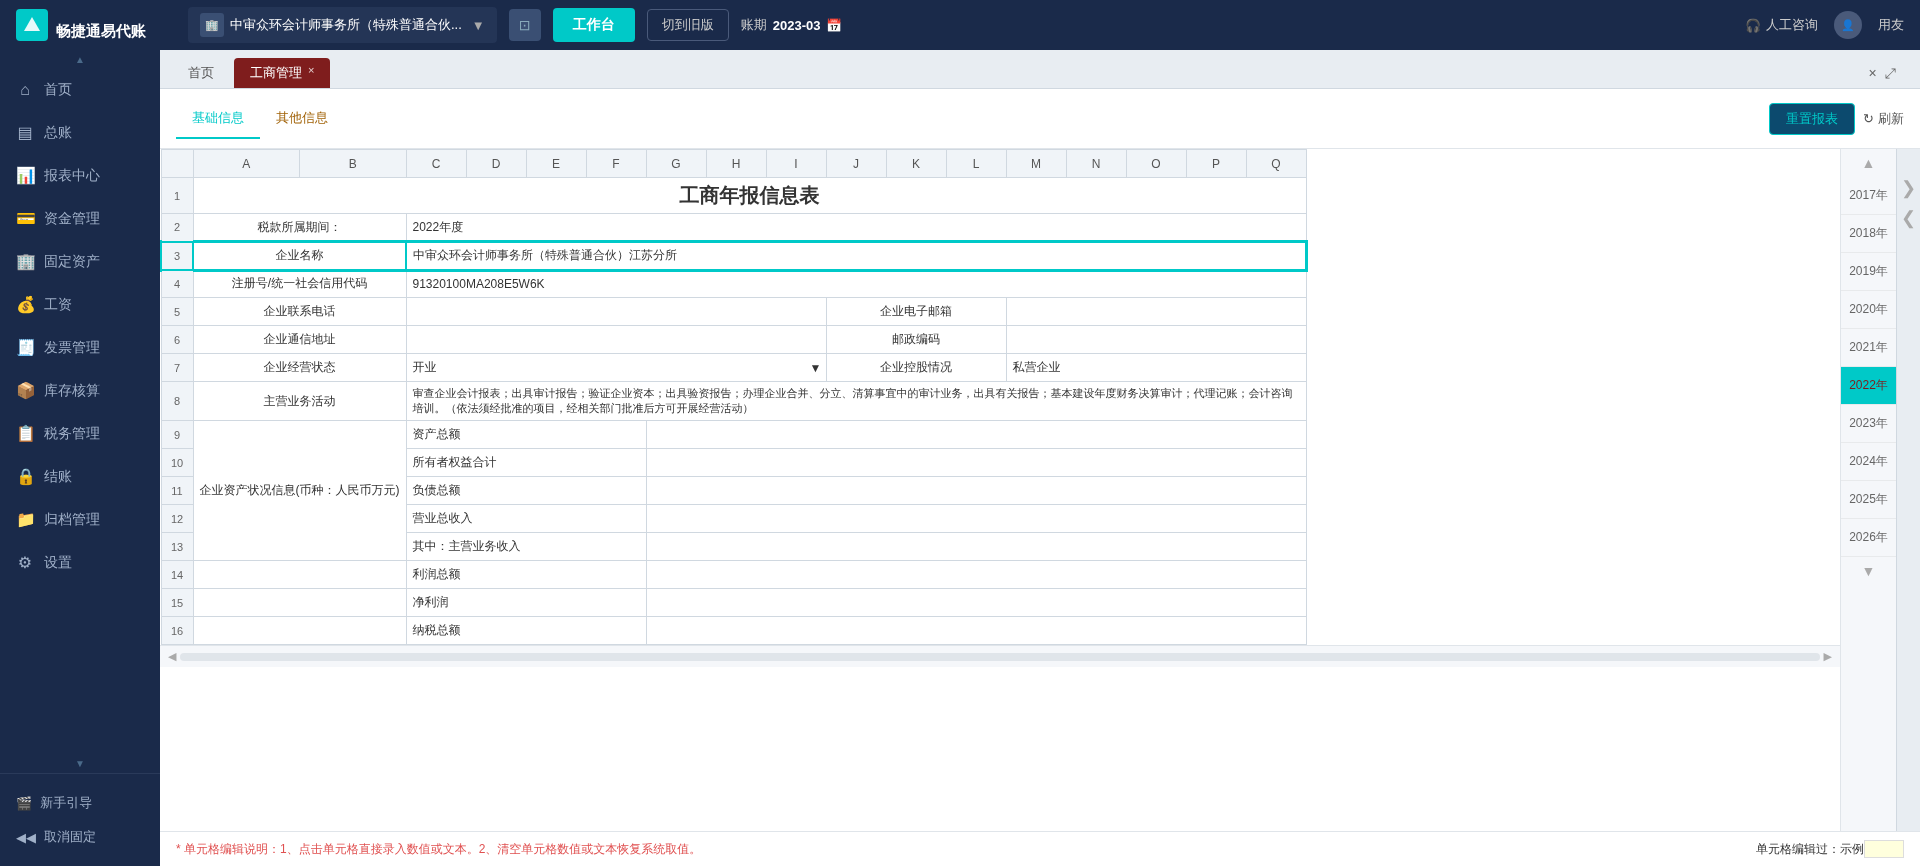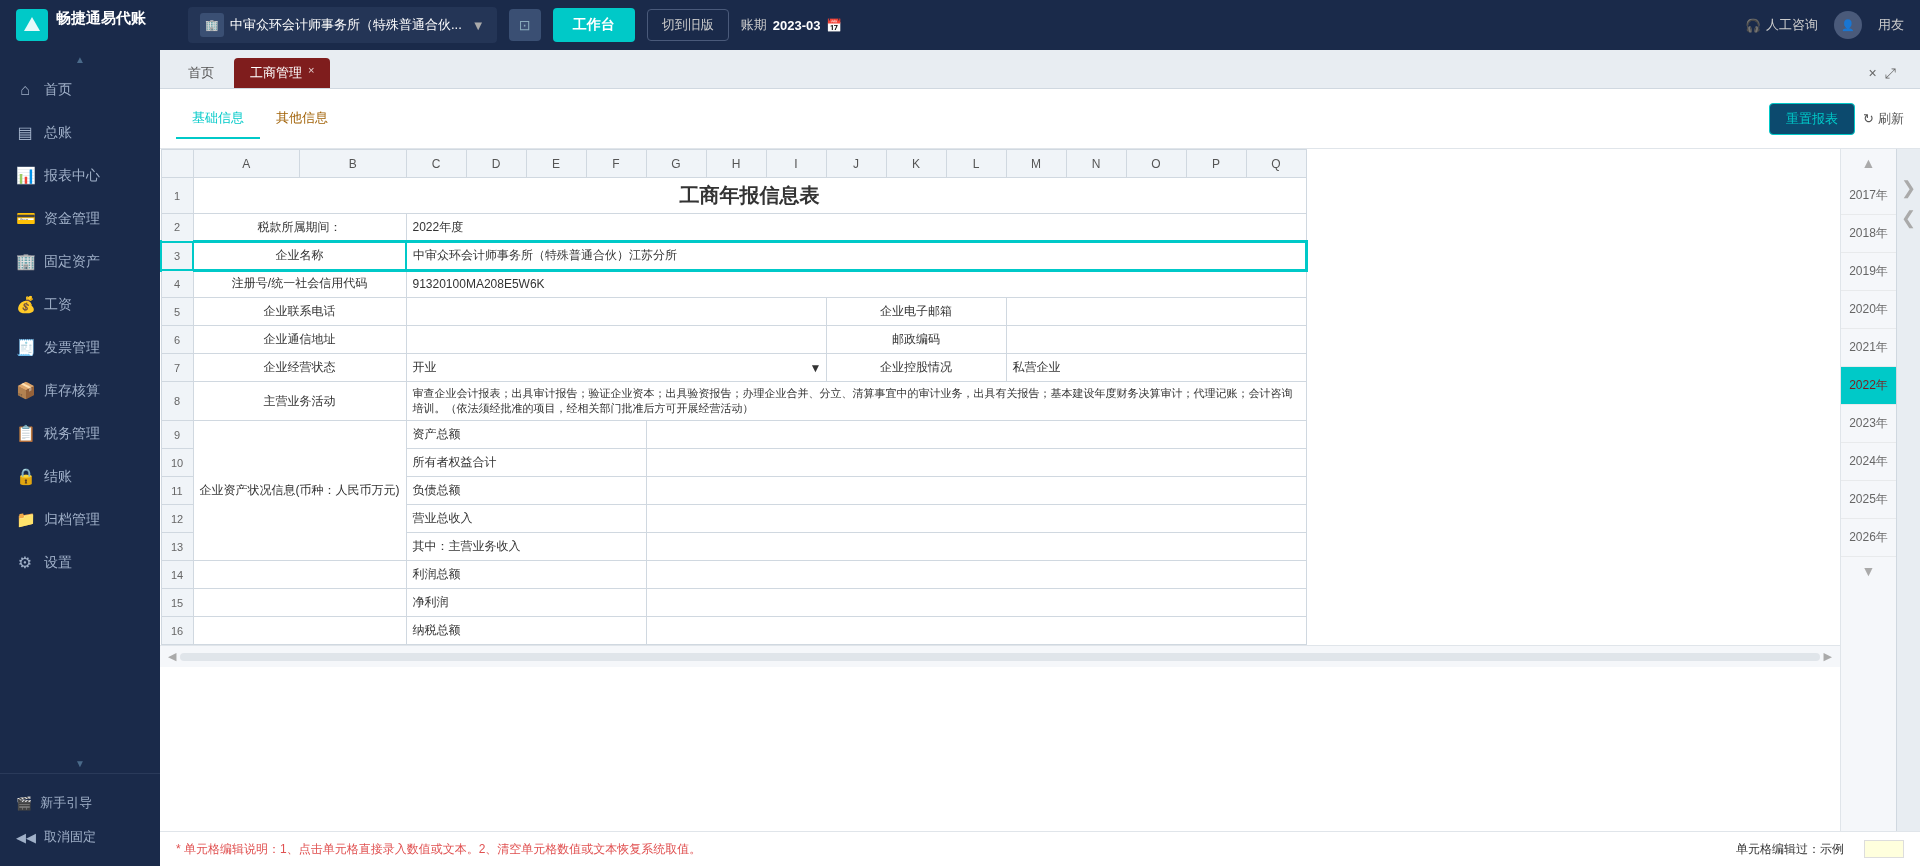--- a/index.html
+++ b/index.html
@@ -3,21 +3,21 @@
   <meta charset="utf-8">
   <style>
     * { box-sizing: border-box; margin: 0; padding: 0; }
     body { font-family: "Microsoft YaHei", "PingFang SC", sans-serif; font-size: 13px; background: #f0f2f5; overflow: hidden; width: 1920px; height: 866px; }
 
     
     .top-bar {
       display: flex; align-items: center; height: 50px;
       background: #1a2a4a; padding: 0 16px; gap: 12px;
     }
-    .logo-area { display: flex; align-items: flex-start; gap: 8px; min-width: 160px; }
+    .logo-area { display: flex; align-items: flex-end; gap: 8px; min-width: 160px; }
     .logo-icon { width: 32px; height: 32px; background: #00c9c8; border-radius: 4px; display: flex; align-items: center; justify-content: center; }
     .logo-text { color: #fff; font-size: 15px; font-weight: bold; }
     .company-selector {
       display: flex; align-items: center; gap: 6px; background: #243556; border-radius: 4px;
       padding: 6px 12px; color: #fff; font-size: 13px; cursor: pointer; min-width: 240px;
     }
     .company-icon { width: 24px; height: 24px; background: #3a4f73; border-radius: 3px; display: flex; align-items: center; justify-content: center; color: #8ab; font-size: 11px; }
     .workbench-btn {
       background: #00c9c8; color: #fff; border: none; border-radius: 4px;
       padding: 8px 20px; font-size: 14px; cursor: pointer; font-weight: bold;
@@ -142,21 +142,21 @@
     .col-O { min-width: 80px; }
     .col-P { min-width: 80px; }
     .col-Q { min-width: 80px; }
 
     
     .bottom-bar {
       background: #fff; border-top: 1px solid #e0e5ea;
       padding: 8px 16px; display: flex; align-items: center; gap: 8px;
       font-size: 12px; color: #e05050;
     }
-    .bottom-right { margin-left: auto; color: #333; display: flex; align-items: center; gap: 20px; justify-content: flex-end; }
+    .bottom-right { margin-left: auto; color: #333; display: flex; align-items: center; gap: 0; justify-content: flex-end; }
     .sample-cell { width: 40px; height: 18px; background: #ffd; border: 1px solid #ddd; }
 
     
     .win-controls { display: flex; gap: 8px; padding: 0 12px; }
     .win-btn { font-size: 14px; color: #666; cursor: pointer; }
 
     
     .right-chevrons {
       display: flex; flex-direction: column; background: #e8edf2; width: 24px;
       align-items: center; border-left: 1px solid #d0d8e0;

